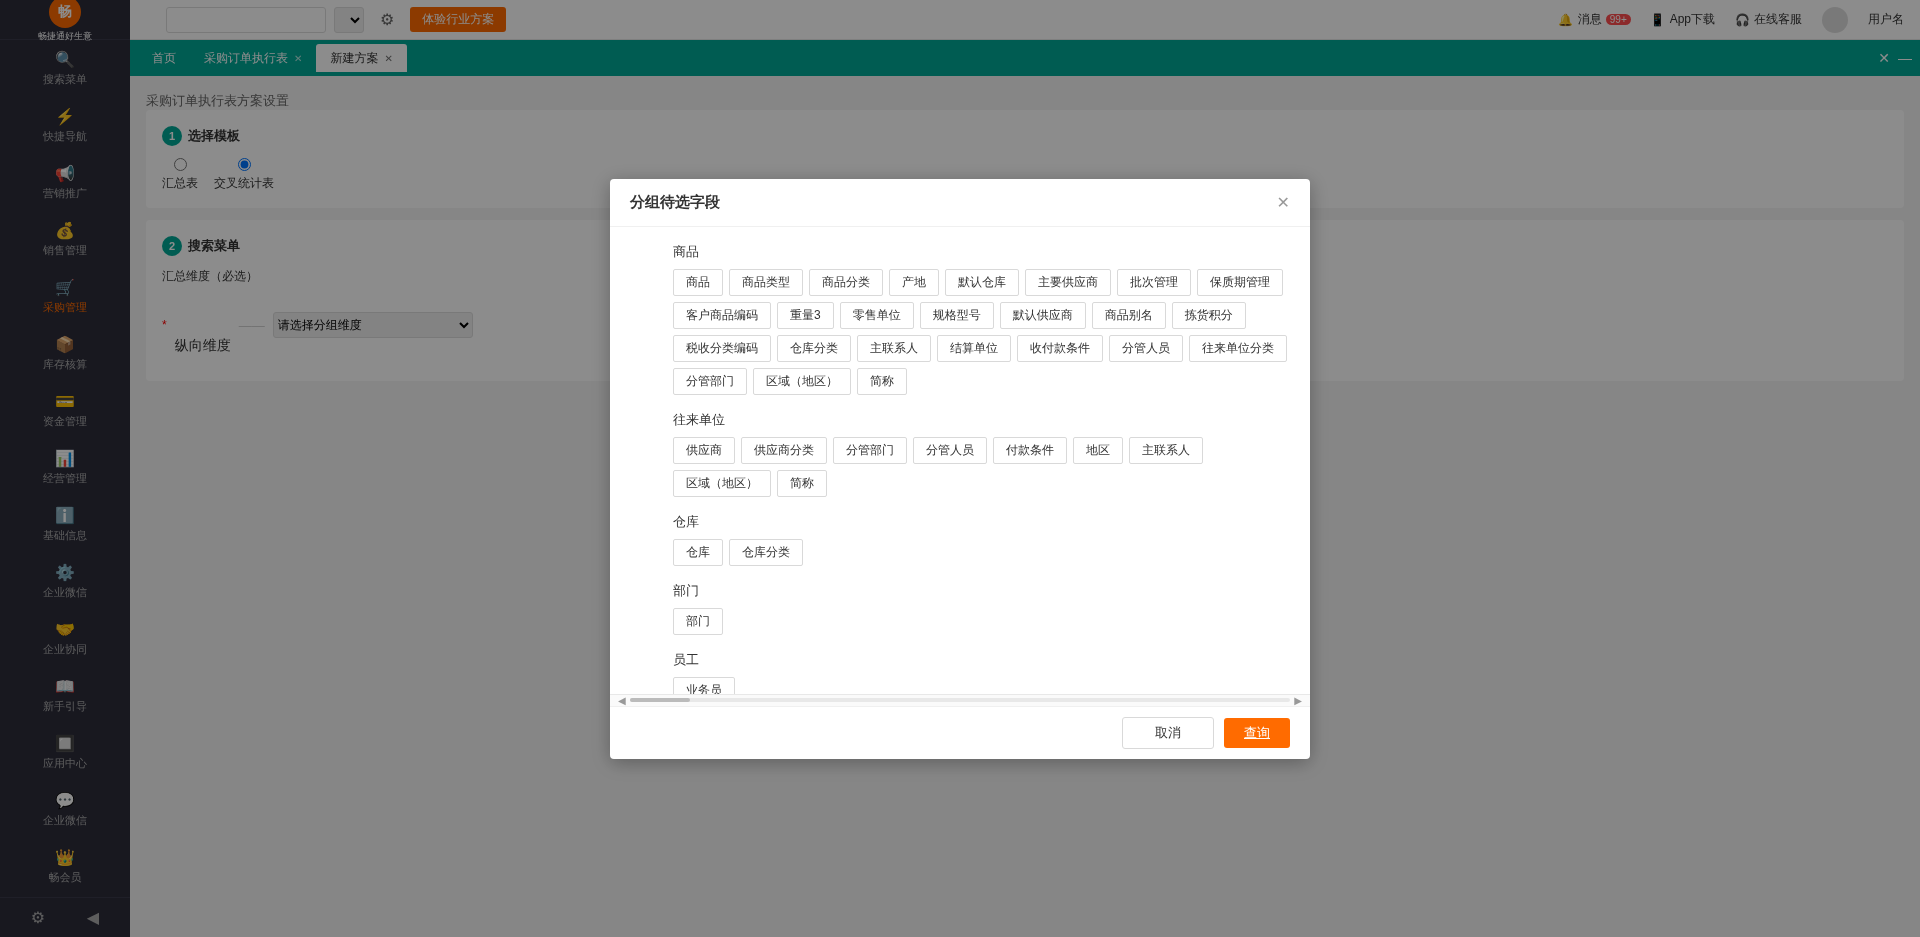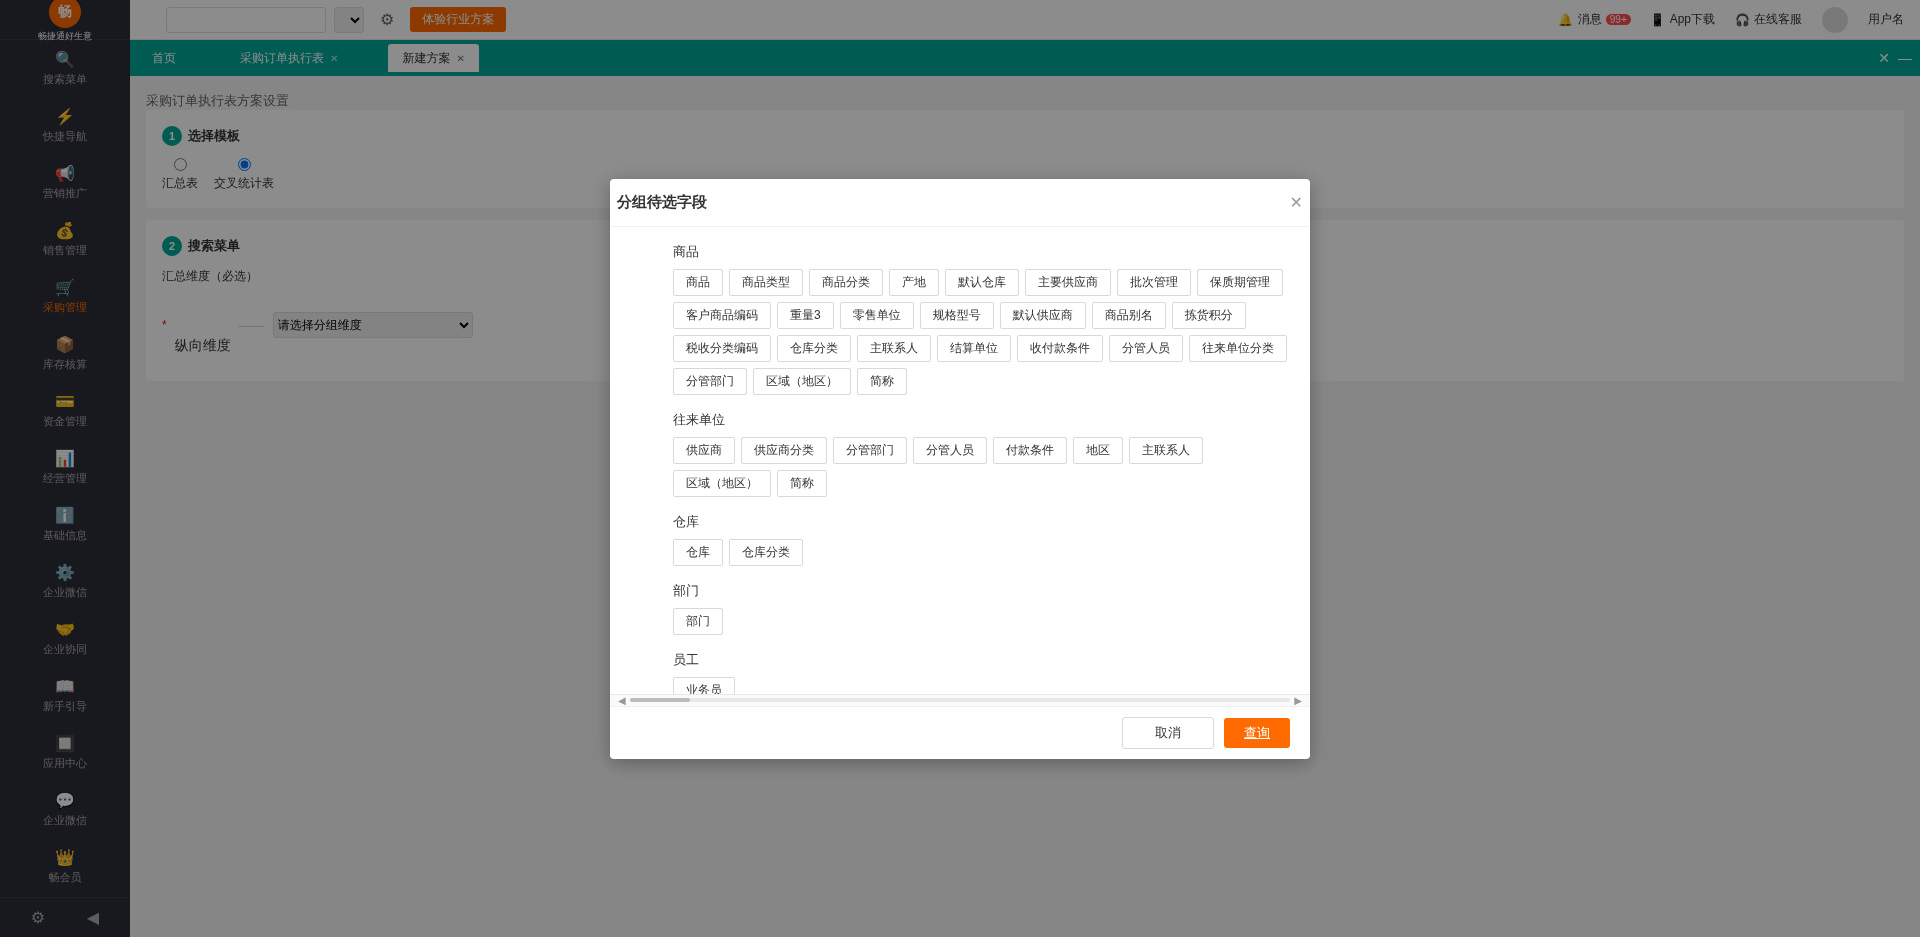--- a/index.html
+++ b/index.html
@@ -56,21 +56,20 @@
     
     .nav-tabs {
       height: 36px;
       background: #00a896;
       display: flex;
       align-items: center;
       padding: 8px 8px;
       position: fixed;
       top: 40px; left: 130px; right: 0;
       z-index: 99;
-      gap: 36px;
     }
     .nav-tab {
       height: 28px; padding: 0 14px;
       display: flex; align-items: center; gap: 6px;
       color: #fff; font-size: 12px; cursor: pointer;
       border-radius: 3px 3px 0 0;
     }
     .nav-tab.active { background: #fff; color: #333; }
     .nav-tab-close { font-size: 10px; opacity: 0.7; }
 
@@ -148,21 +147,21 @@
     .modal {
       background: #fff;
       border-radius: 4px;
       width: 700px;
       max-height: 580px;
       display: flex; flex-direction: column;
       box-shadow: 0 4px 20px rgba(0,0,0,0.3);
     }
     .modal-header {
       display: flex; align-items: center; justify-content: space-between;
-      padding: 14px 7px;
+      padding: 14px 20px;
       border-bottom: 1px solid #f0f0f0;
     }
     .modal-title { font-size: 15px; font-weight: bold; color: #333; }
     .modal-close { font-size: 16px; color: #999; cursor: pointer; }
     .modal-body {
       flex: 1;
       overflow-y: auto;
       padding: 16px 20px;
     }
     .modal-footer {

